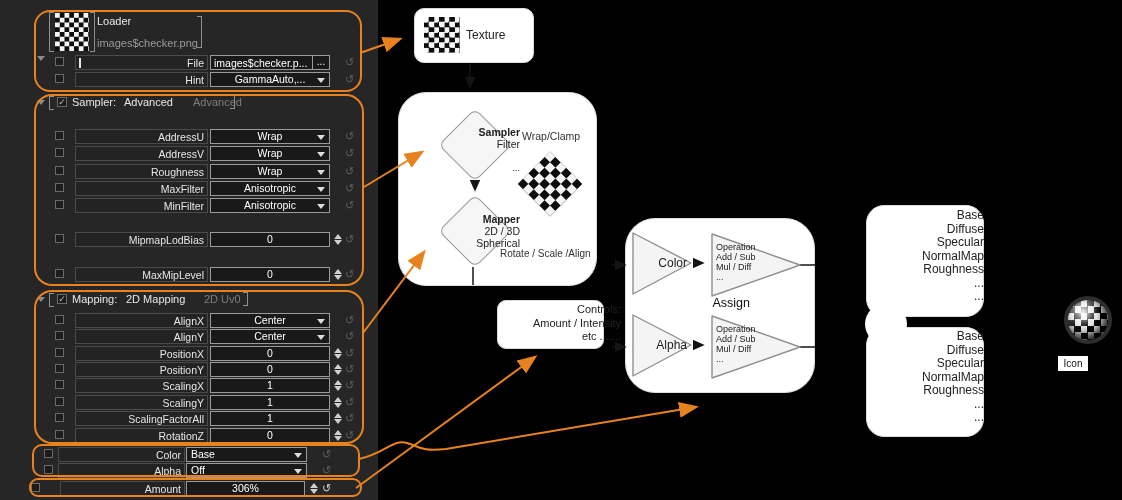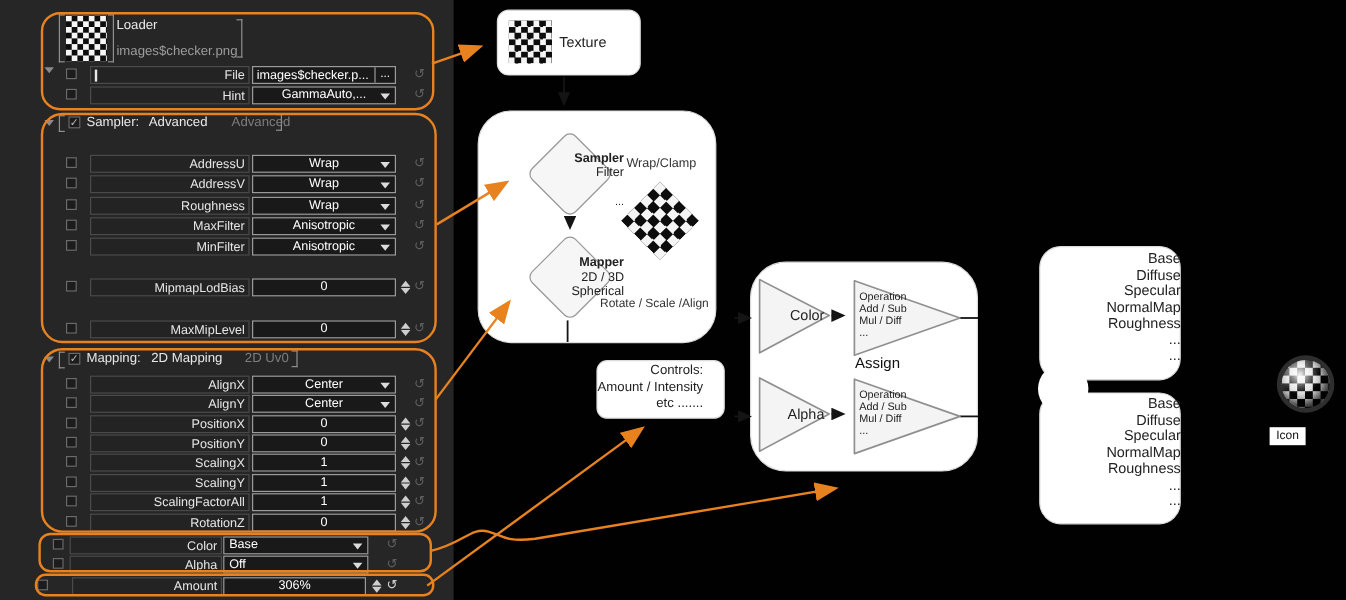--- a/index.html
+++ b/index.html
@@ -329,21 +329,21 @@
     <div>Filter</div>
     <div style="margin-top:13px;font-size:9px">...</div>
   </div>
   <div class="dtxt" style="left:522px;top:130px;font-size:10.5px;color:#333">Wrap/Clamp</div>
   <div class="dtxt" style="left:430px;top:213px;width:90px;font-size:10.5px;line-height:12px">
     <div style="font-weight:bold">Mapper</div>
     <div>2D / 3D</div>
     <div>Spherical</div>
   </div>
   <div class="dtxt" style="left:500px;top:248px;font-size:10px;color:#333">Rotate / Scale /Align</div>
-  <div class="dtxt" style="left:479px;top:303px;width:107px;font-size:11px;line-height:13.5px">
+  <div class="dtxt" style="left:514px;top:303px;width:107px;font-size:11px;line-height:13.5px">
     <div>Controls:</div>
     <div>Amount / Intensity</div>
     <div>etc .......</div>
   </div>
   <div class="dtxt" style="left:633px;top:256px;width:54px;font-size:12px">Color</div>
   <div class="dtxt" style="left:633px;top:338px;width:54px;font-size:12px">Alpha</div>
   <div class="ltxt" style="left:716px;top:242px;font-size:9px;line-height:10px">
     <div>Operation</div>
     <div>Add / Sub</div>
     <div>Mul / Diff</div>

